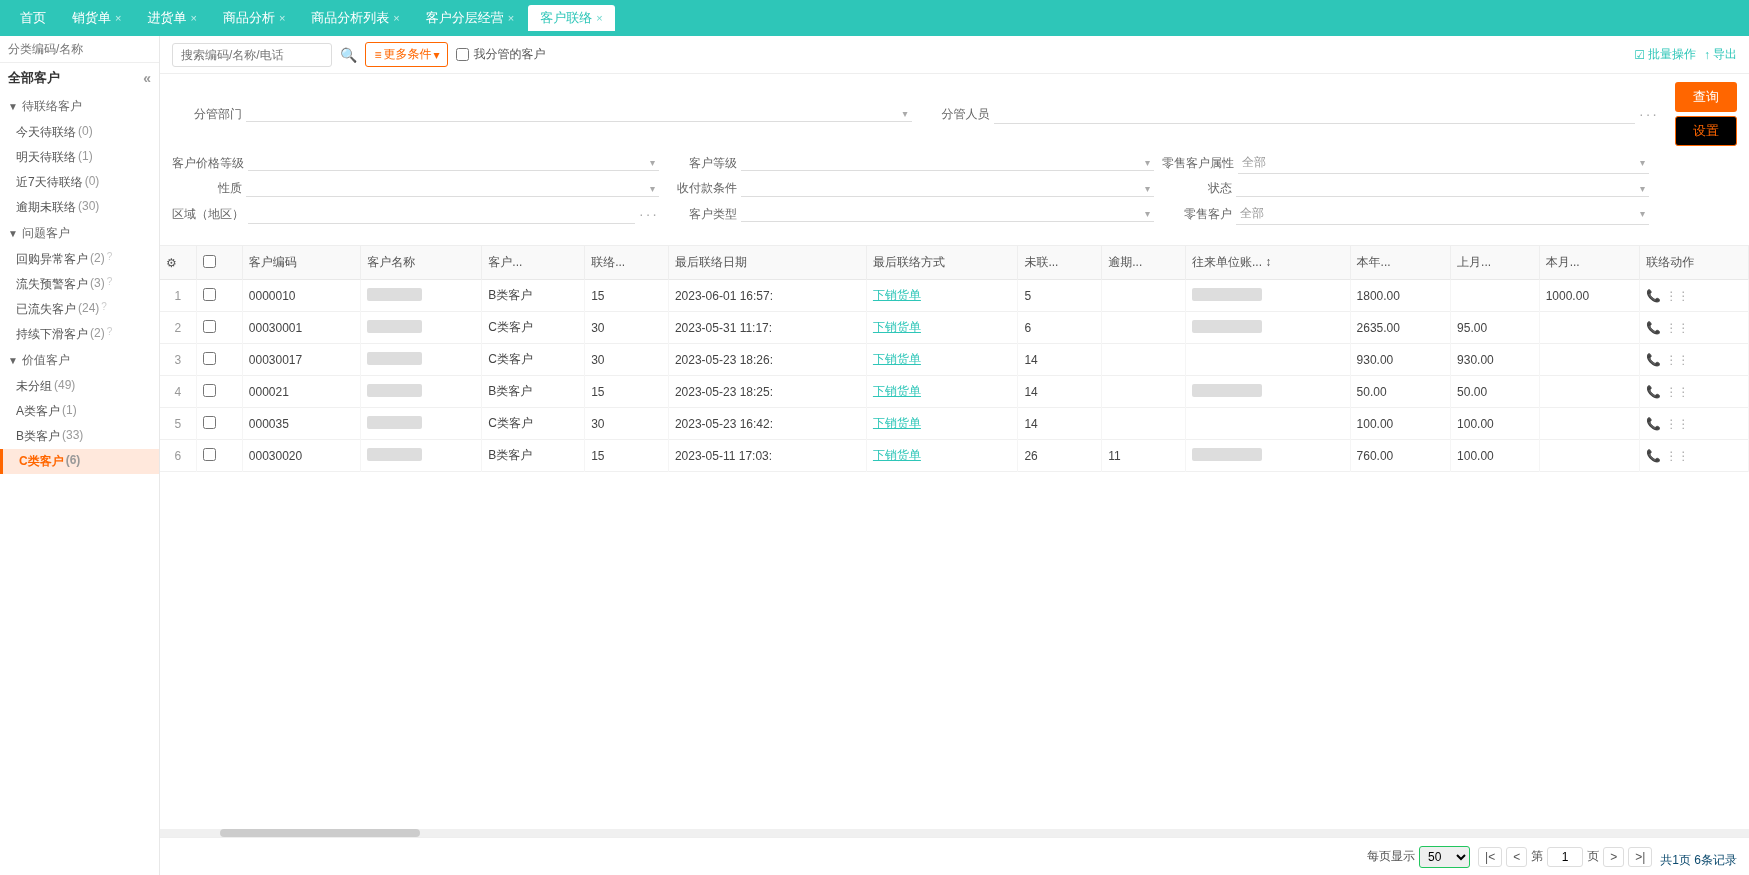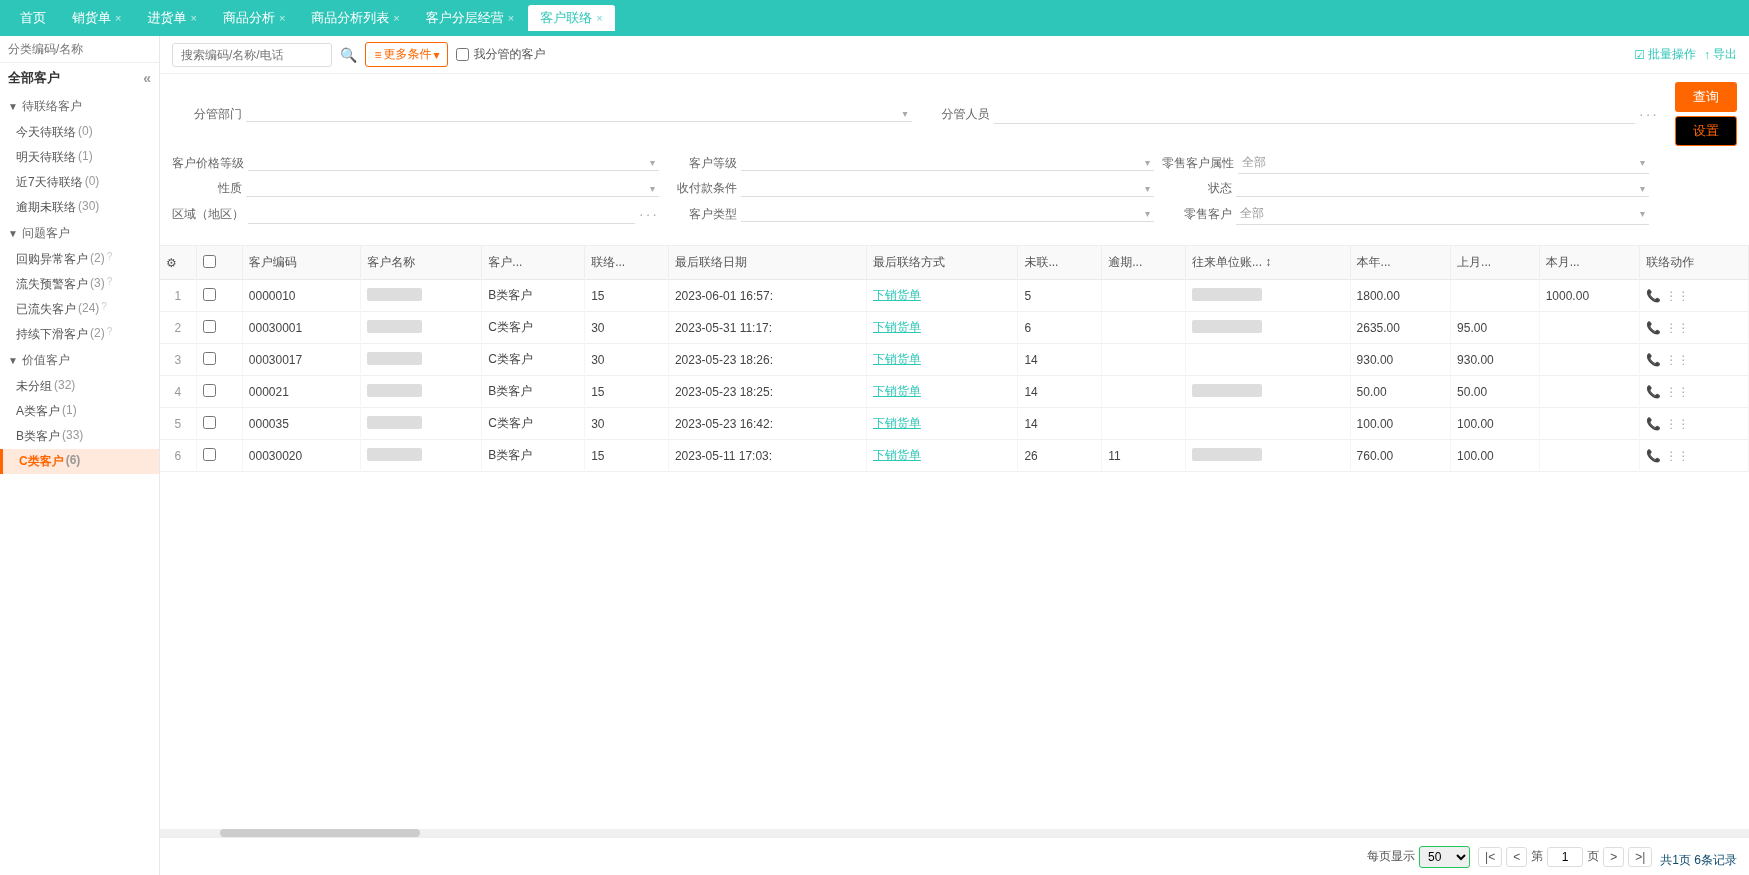--- a/index.html
+++ b/index.html
@@ -383,21 +383,21 @@
         <span>持续下滑客户</span>
         <span class="count">(2)</span>
         <span class="help-icon">?</span>
       </div>
       <div class="sidebar-section-title">
         <span class="arrow">▼</span>
         <span>价值客户</span>
       </div>
       <div class="sidebar-item">
         <span>未分组</span>
-        <span class="count">(32)</span>
+        <span class="count">(49)</span>
       </div>
       <div class="sidebar-item">
         <span>A类客户</span>
         <span class="count">(1)</span>
       </div>
       <div class="sidebar-item">
         <span>B类客户</span>
         <span class="count">(33)</span>
       </div>
       <div class="sidebar-item active">

